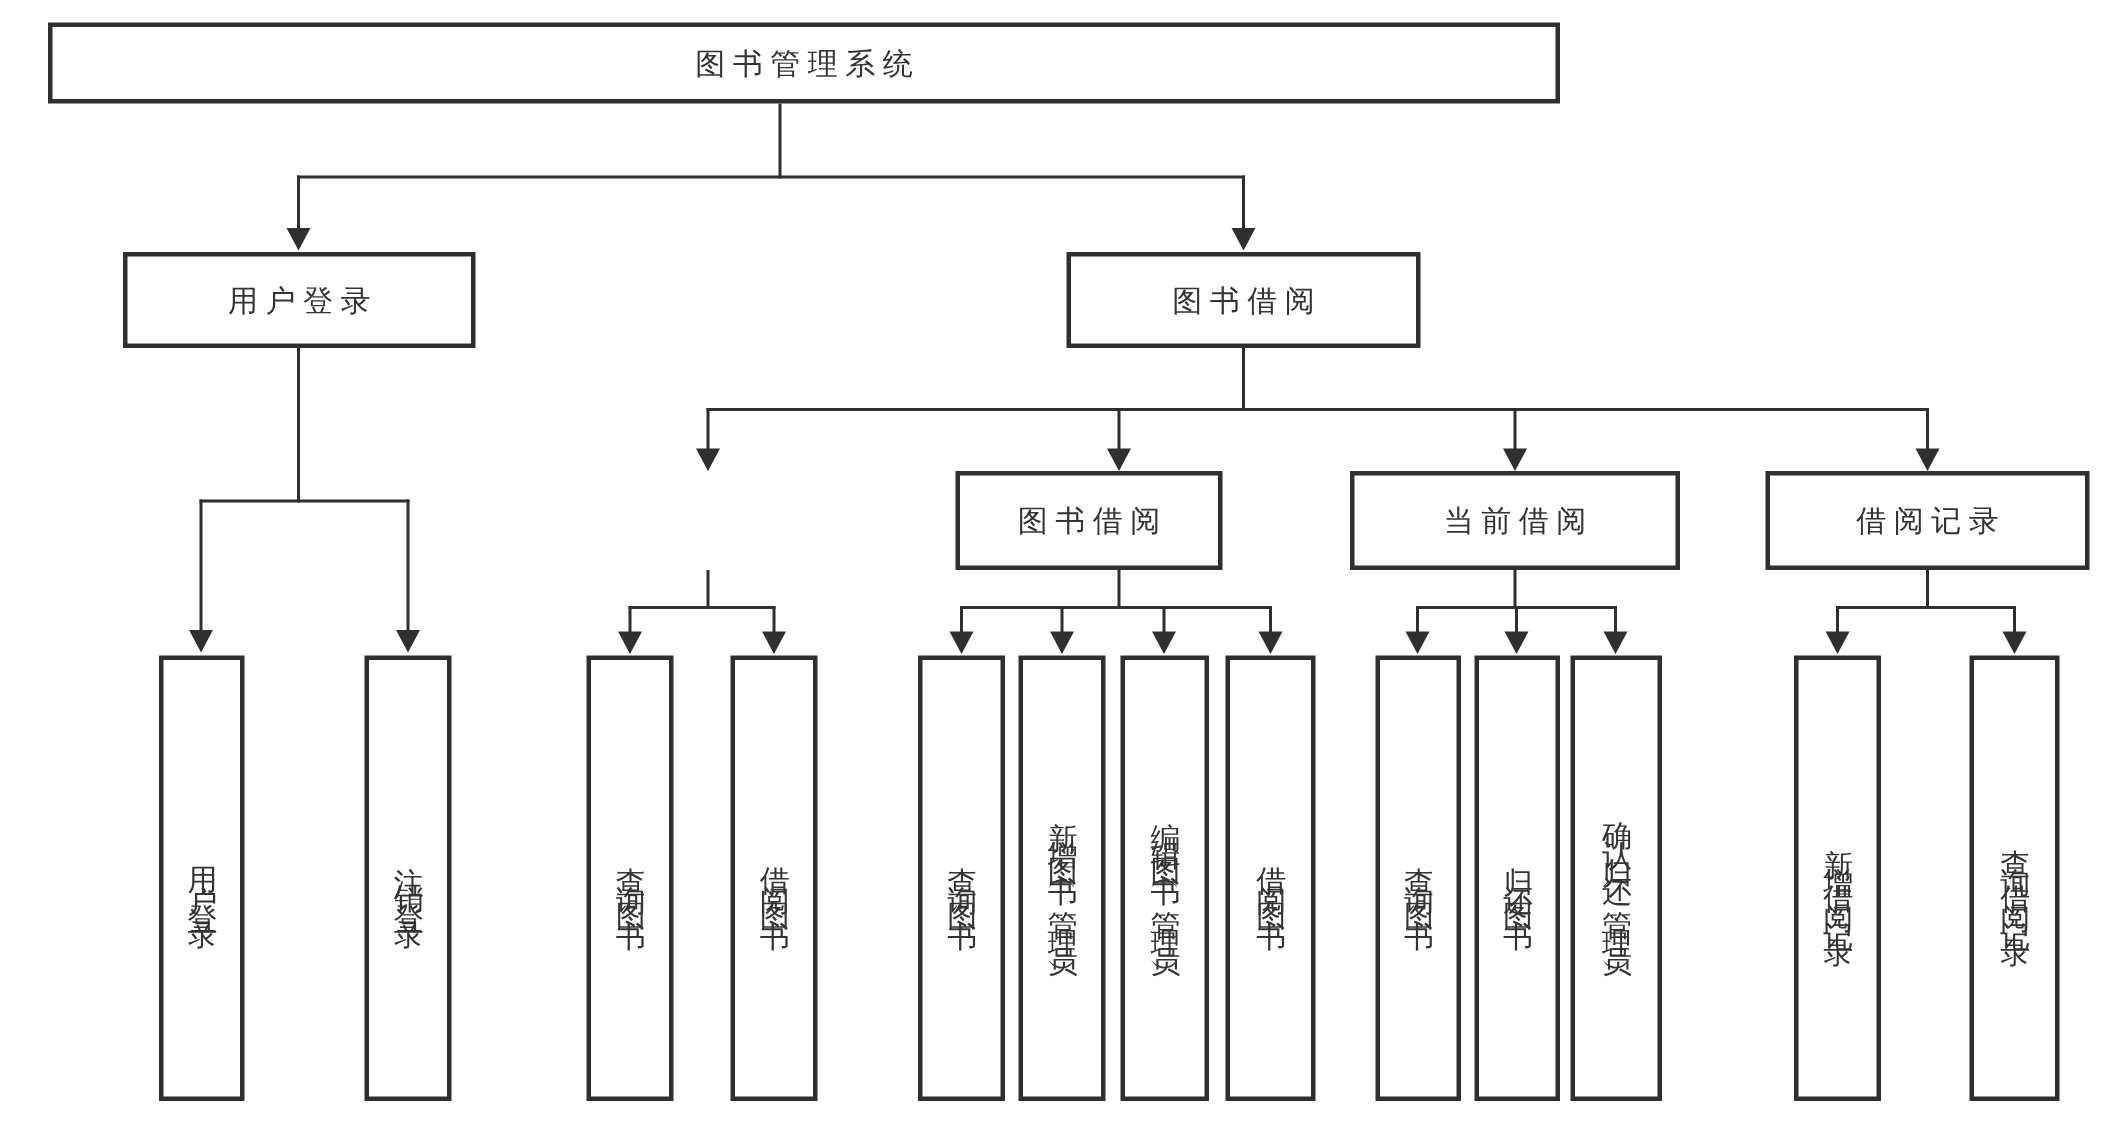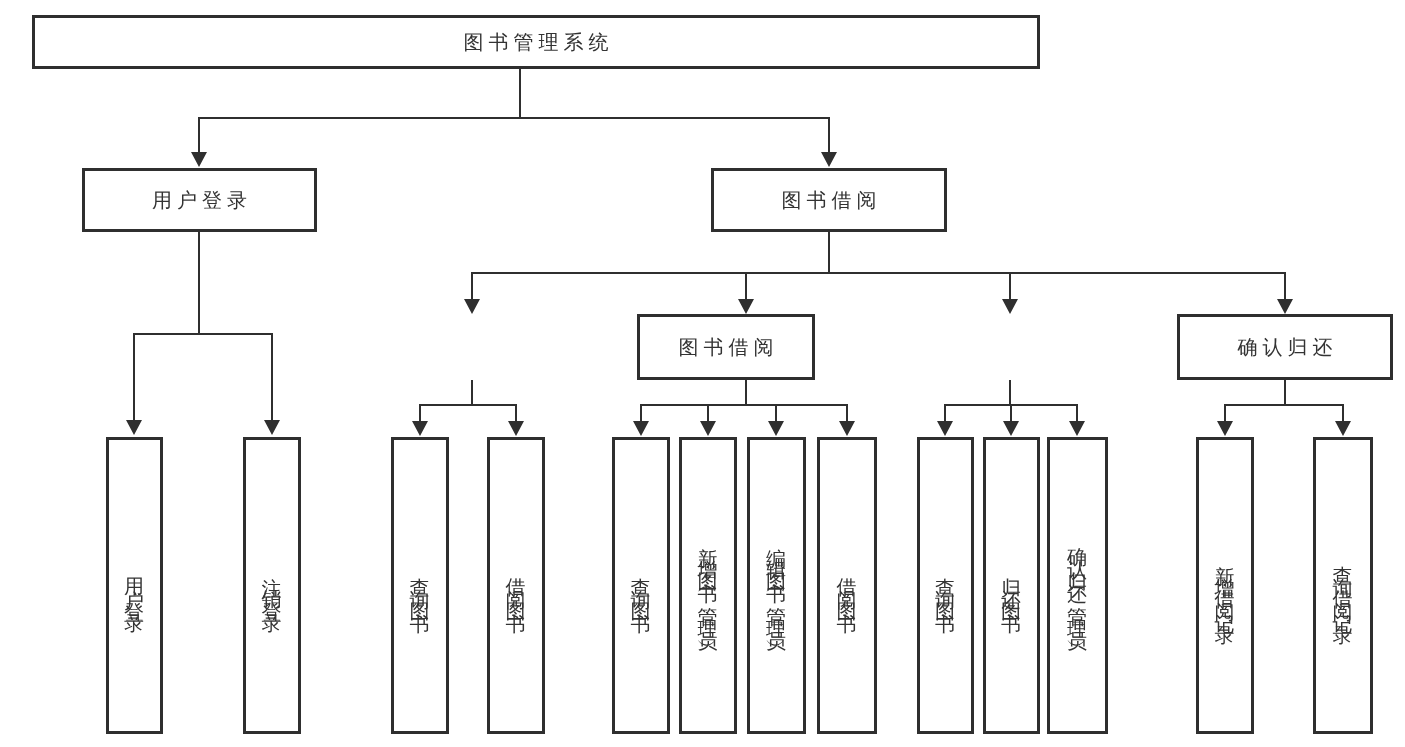--- a/index.html
+++ b/index.html
@@ -63,22 +63,25 @@
   <i class="vl" style="left:745px;top:272px;height:28px"></i>
   <i class="ar" style="left:738px;top:299px"></i>
   <i class="vl" style="left:1009px;top:272px;height:28px"></i>
   <i class="ar" style="left:1002px;top:299px"></i>
   <i class="vl" style="left:1284px;top:272px;height:28px"></i>
   <i class="ar" style="left:1277px;top:299px"></i>
 
   <div class="box h" style="left:637px;top:314px;width:178px;height:66px">
     <span class="t">图书借阅</span>
   </div>
+  <div class="box h" style="left:900px;top:314px;width:220px;height:66px">
+    <span class="t">当前借阅</span>
+  </div>
   <div class="box h" style="left:1177px;top:314px;width:216px;height:66px">
-    <span class="t">确认归还</span>
+    <span class="t">借阅记录</span>
   </div>
 
   <i class="vl" style="left:471px;top:380px;height:26px"></i>
   <i class="vl" style="left:745px;top:380px;height:26px"></i>
   <i class="vl" style="left:1009px;top:380px;height:26px"></i>
   <i class="vl" style="left:1284px;top:380px;height:26px"></i>
 
   <i class="hl" style="left:419px;top:404px;width:98px"></i>
   <i class="hl" style="left:640px;top:404px;width:208px"></i>
   <i class="hl" style="left:944px;top:404px;width:134px"></i>

